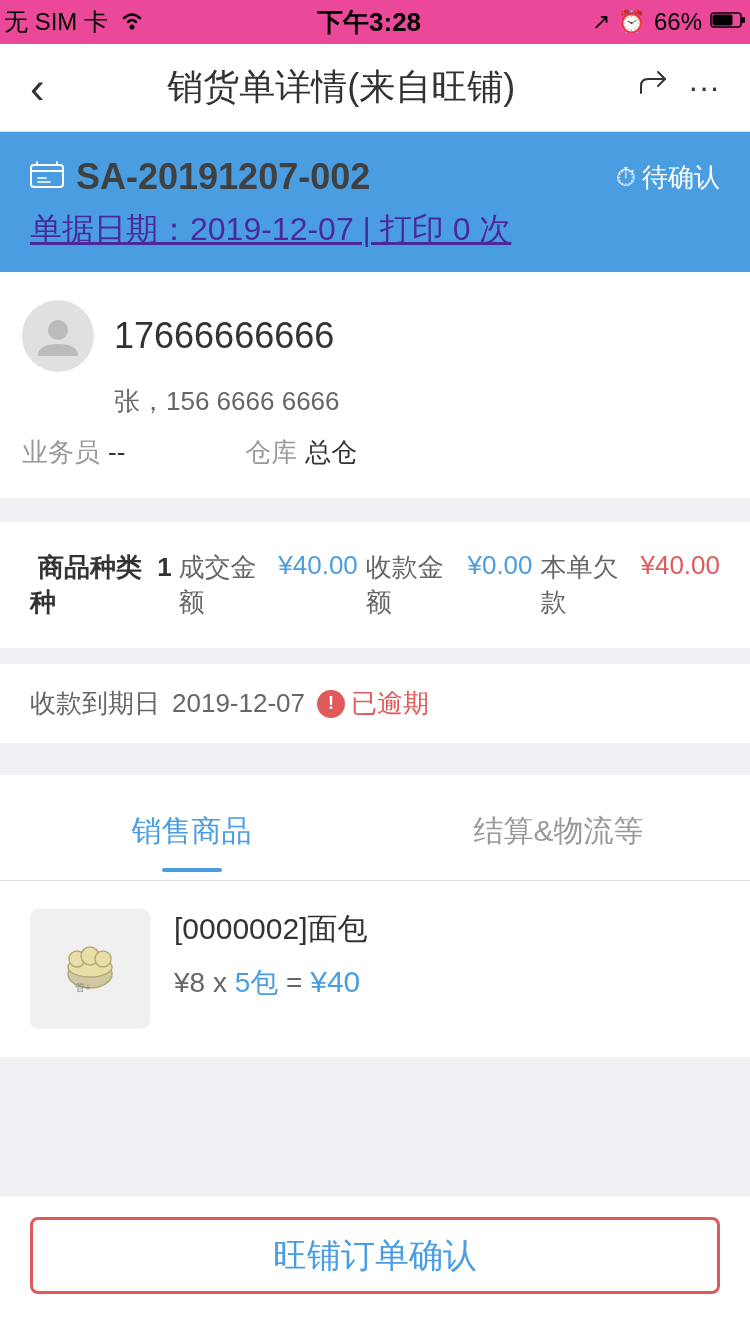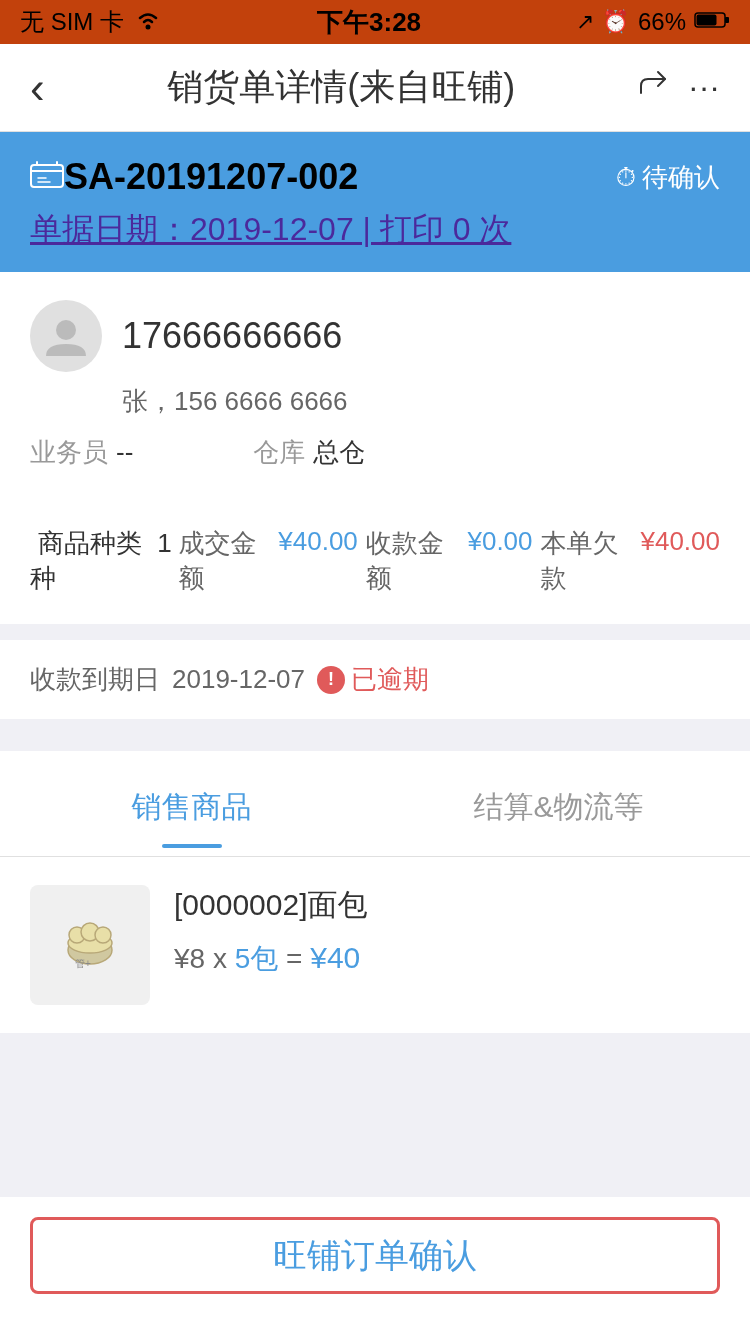--- a/index.html
+++ b/index.html
@@ -8,26 +8,26 @@
       width: 750px;
       min-height: 1334px;
       background: #f0f0f5;
       font-family: -apple-system, "PingFang SC", "Microsoft YaHei", sans-serif;
       font-size: 28px;
       color: #333;
     }
 
     
     .status-bar {
-      background: #c2410c;
+      background: #ec4899;
       height: 44px;
       display: flex;
       align-items: center;
       justify-content: space-between;
-      padding: 0 20px;
+      padding: 0 4px;
       font-size: 24px;
       color: #000;
     }
     .status-left { display: flex; align-items: center; gap: 10px; }
     .status-center { font-weight: 600; font-size: 26px; }
     .status-right { display: flex; align-items: center; gap: 8px; }
 
     
     .nav-bar {
       background: #fff;
@@ -60,45 +60,46 @@
       padding: 24px 30px 20px;
       margin-bottom: 0;
     }
     .order-header-top {
       display: flex;
       justify-content: space-between;
       align-items: center;
       margin-bottom: 10px;
     }
     .order-id {
-      color: #000000;
+      color: #404040;
       font-size: 36px;
       font-weight: bold;
       display: flex;
       align-items: flex-end;
+      gap: 12px;
     }
     .order-status {
       color: #fff;
       font-size: 26px;
       display: flex;
       align-items: center;
       gap: 6px;
     }
     .order-date {
       color: #4c1d95;
       font-size: 32px;
       opacity: 0.9;
       text-decoration: underline;
     }
 
     
     .customer-card {
       background: #fff;
-      padding: 28px 30px;
-      margin-bottom: 0;
+      padding: 28px 22px;
+      margin-bottom: 24px;
     }
     .customer-row {
       display: flex;
       align-items: center;
       gap: 20px;
       margin-bottom: 12px;
     }
     .avatar {
       width: 72px;
       height: 72px;
@@ -147,20 +148,21 @@
       flex-direction: column;
       gap: 8px;
     }
     .summary-item {
       font-size: 26px;
       color: #666;
     }
     .summary-item span {
       color: #333;
       margin-left: 8px;
+      font-weight: bold;
     }
     .summary-right {
       display: flex;
       flex-direction: row;
       align-items: flex-end;
       gap: 8px;
     }
     .summary-right-row {
       display: flex;
       justify-content: space-between;

